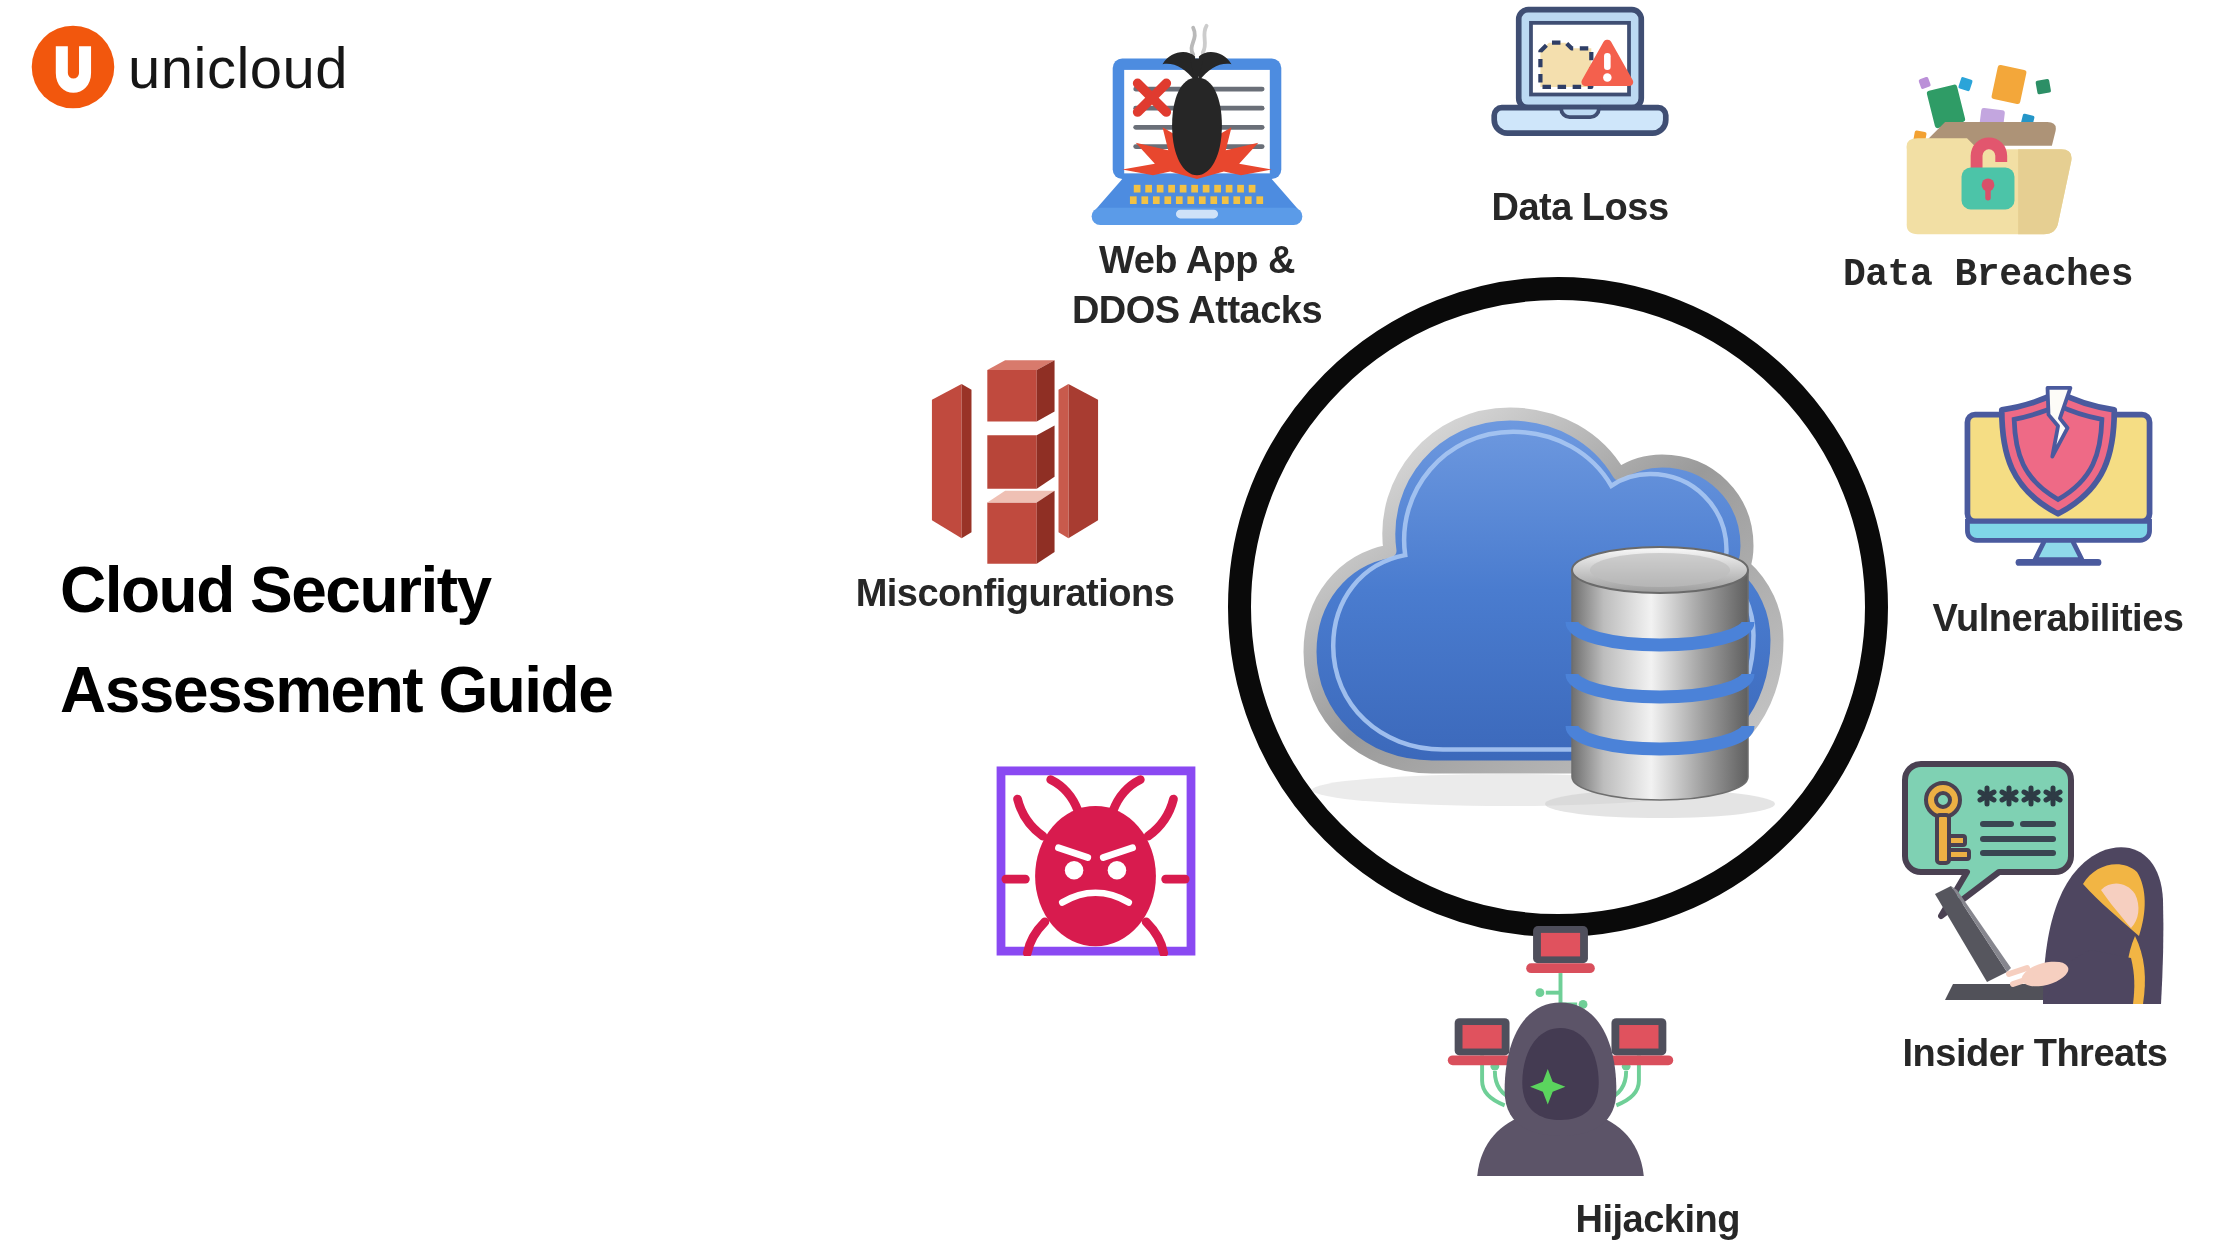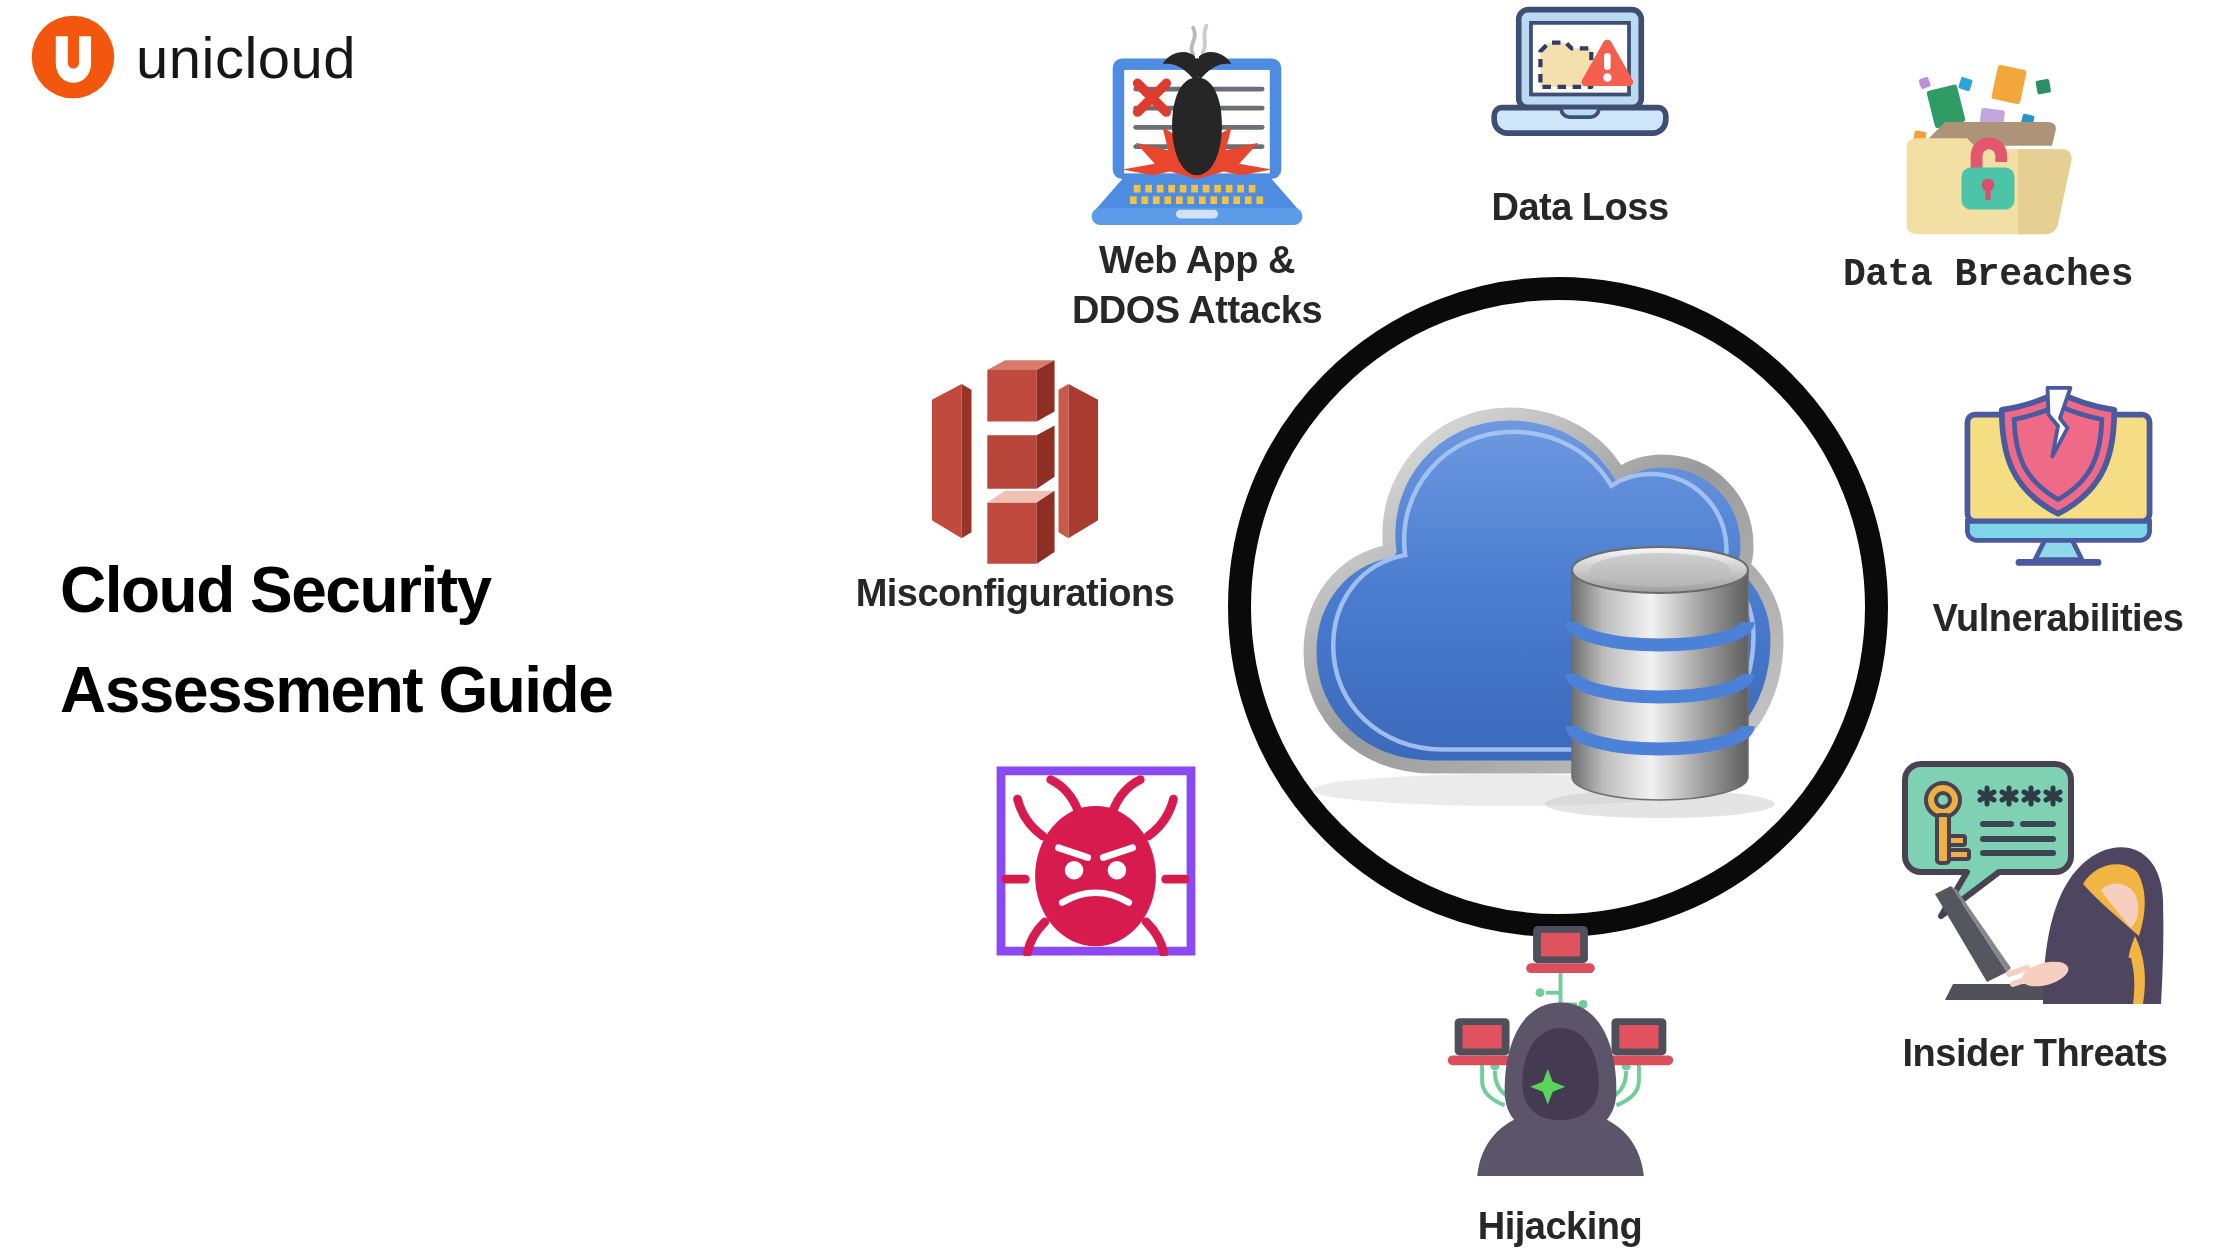--- a/index.html
+++ b/index.html
@@ -1,21 +1,21 @@
 <!DOCTYPE html>
 <html><head>
 <meta charset="utf-8">
 <style>
   html,body{margin:0;padding:0;}
   body{
     width:2240px;height:1260px;background:#ffffff;position:relative;overflow:hidden;
     font-family:"Liberation Sans",sans-serif;
   }
   
-  .logo{position:absolute;left:30px;top:14px;display:flex;align-items:center;gap:20px;text-align:center;}
+  .logo{position:absolute;left:30px;top:24px;display:flex;align-items:center;gap:12px;text-align:center;}
   .brand-text{font-size:58px;font-weight:500;color:#161616;letter-spacing:0.5px;}
   
   .main-title{
     position:absolute;left:60px;top:540px;width:760px;
     font-size:64px;line-height:100px;font-weight:800;color:#000;
     letter-spacing:-1.5px;
   }
   
   .ring{
     position:absolute;left:1228px;top:277px;width:614px;height:614px;
@@ -265,21 +265,21 @@
     <g transform="translate(177,96)">
       <rect width="56" height="38" rx="5" fill="#4f4f5c"></rect>
         <rect x="8" y="7" width="40" height="24" fill="#e0525e"></rect>
         <rect x="-7" y="38" width="70" height="10" rx="5" fill="#d94f5c"></rect>
     </g>
     <path d="M40 257 C44 218 70 198 100 192 H150 C180 198 206 218 210 257 Z" fill="#5c5468"></path>
     <path d="M125 80 C162 80 182 118 182 170 C182 202 160 216 125 216 C90 216 68 202 68 170 C68 118 88 80 125 80 Z" fill="#5c5468"></path>
     <path d="M125 106 C150 106 164 132 164 162 C164 188 148 200 125 200 C102 200 86 188 86 162 C86 132 100 106 125 106 Z" fill="#443b52"></path>
     <path d="M112 148 l5 13 13 5 -13 5 -5 13 -5 -13 -13 -5 13 -5 Z" fill="#5bd45e"></path>
   </svg>
-  <figcaption style="margin-top:25px;">Hijacking</figcaption>
+  <figcaption style="margin-top:18px;text-align:right;">Hijacking</figcaption>
 </figure>
 
 <figure class="threat" style="left:931px;top:766px;width:330px;">
   <svg width="200" height="190" viewBox="0 0 205 195">
     <rect x="5" y="5" width="195" height="185" fill="none" stroke="#8a49f2" stroke-width="9"></rect>
     <g stroke="#d81b4e" stroke-width="9" fill="none" stroke-linecap="round">
       <path d="M84 46 C78 30 68 20 56 14"></path>
       <path d="M120 46 C126 30 136 20 148 14"></path>
       <path d="M48 72 C34 62 26 50 22 34"></path>
       <path d="M156 72 C170 62 178 50 182 34"></path>

